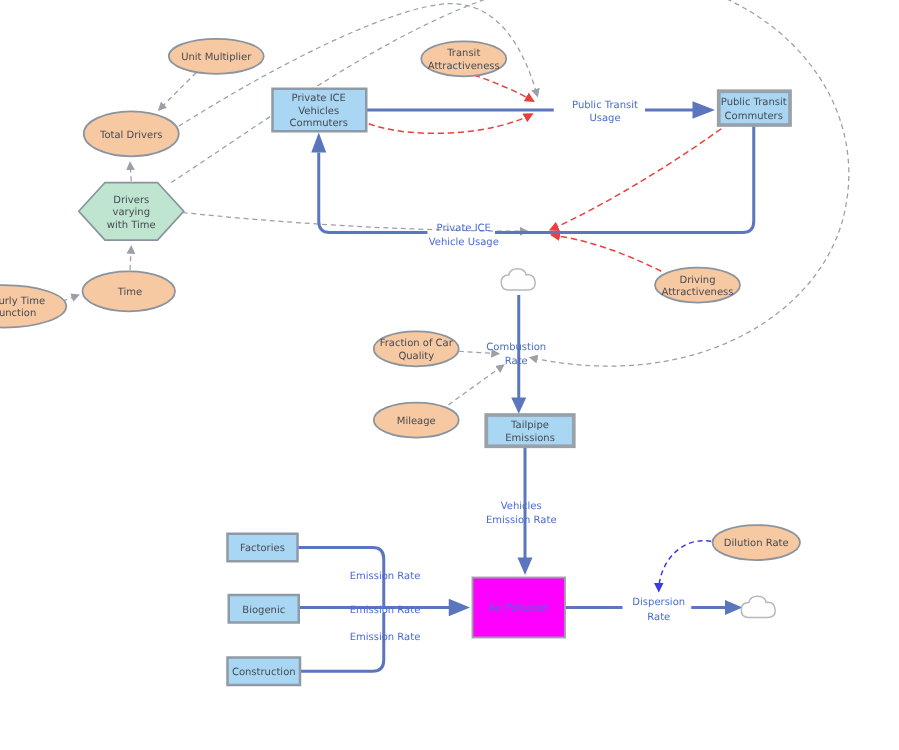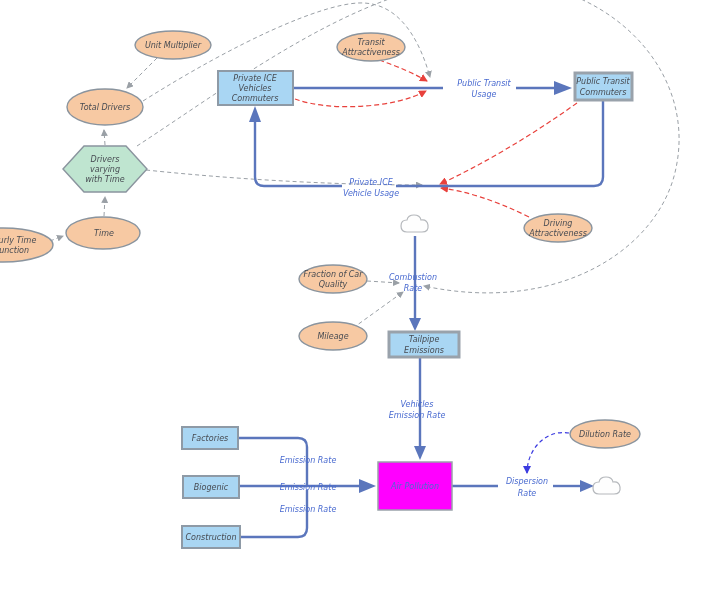--- a/index.html
+++ b/index.html
@@ -1,16 +1,16 @@
 <!DOCTYPE html>
 <html><head>
 <meta charset="utf-8">
 <style>
   html,body{margin:0;padding:0;background:#ffffff;}
-  .canvas-wrap{position:relative;width:719px;height:600px;background:#ffffff;overflow:hidden;font-style:italic;}
+  .canvas-wrap{position:relative;width:719px;height:600px;background:#ffffff;overflow:hidden;}
   svg{display:block;font-family:"DejaVu Sans","Liberation Sans",sans-serif;}
   text{font-size:8px;fill:#474b52;}
   text.blue{fill:#4a6bd0;}
   text.ctr{text-anchor:middle;}
   .stock{fill:#a9d6f3;stroke:#8e9aa6;stroke-width:2;}
   .stock-sel{fill:#a9d6f3;stroke:#99a2ab;stroke-width:3;}
   .aux{fill:#f7c9a3;stroke:#8a949e;stroke-width:1.4;}
   .hex{fill:#bfe5d0;stroke:#8a949e;stroke-width:1.4;}
   .pollution{fill:#ff00ff;stroke:#9aa3ab;stroke-width:1.5;}
   .flow{fill:none;stroke:#5b76bc;stroke-width:2.4;}

